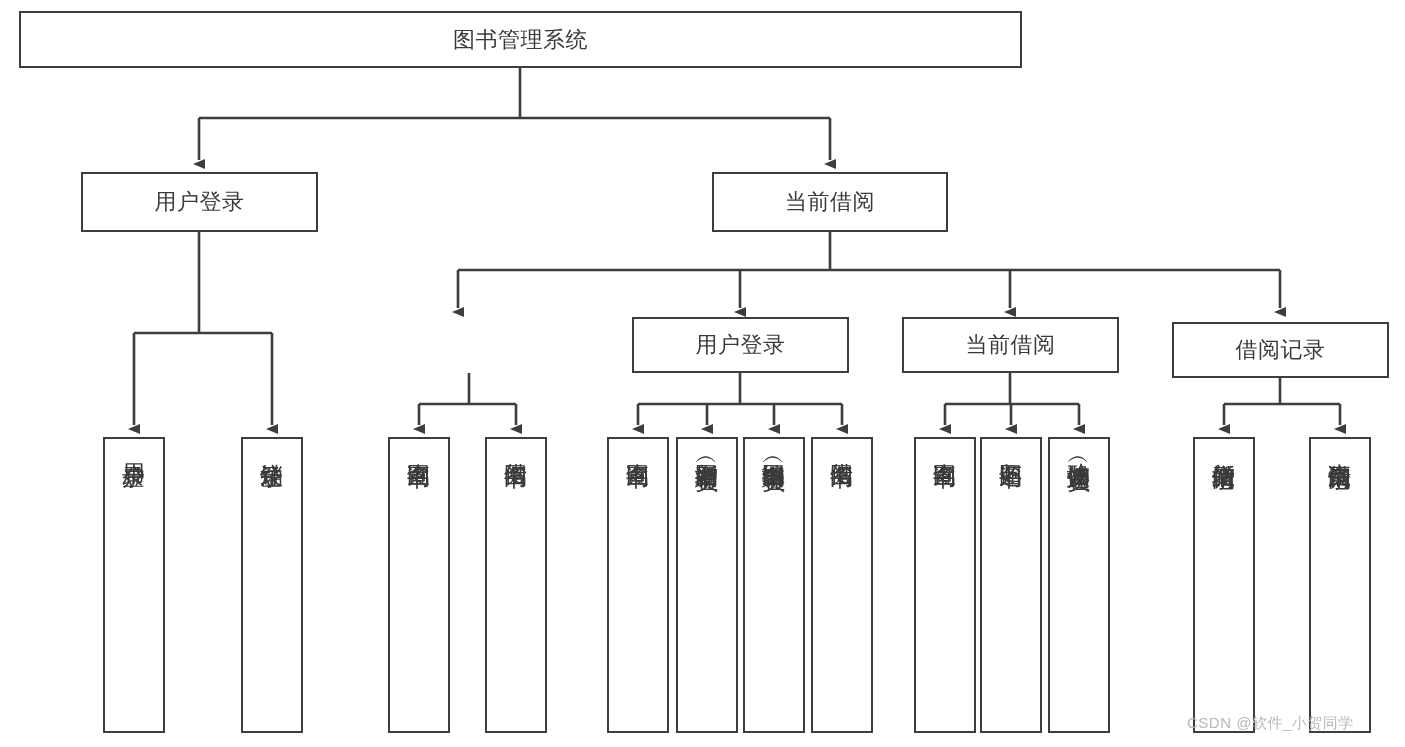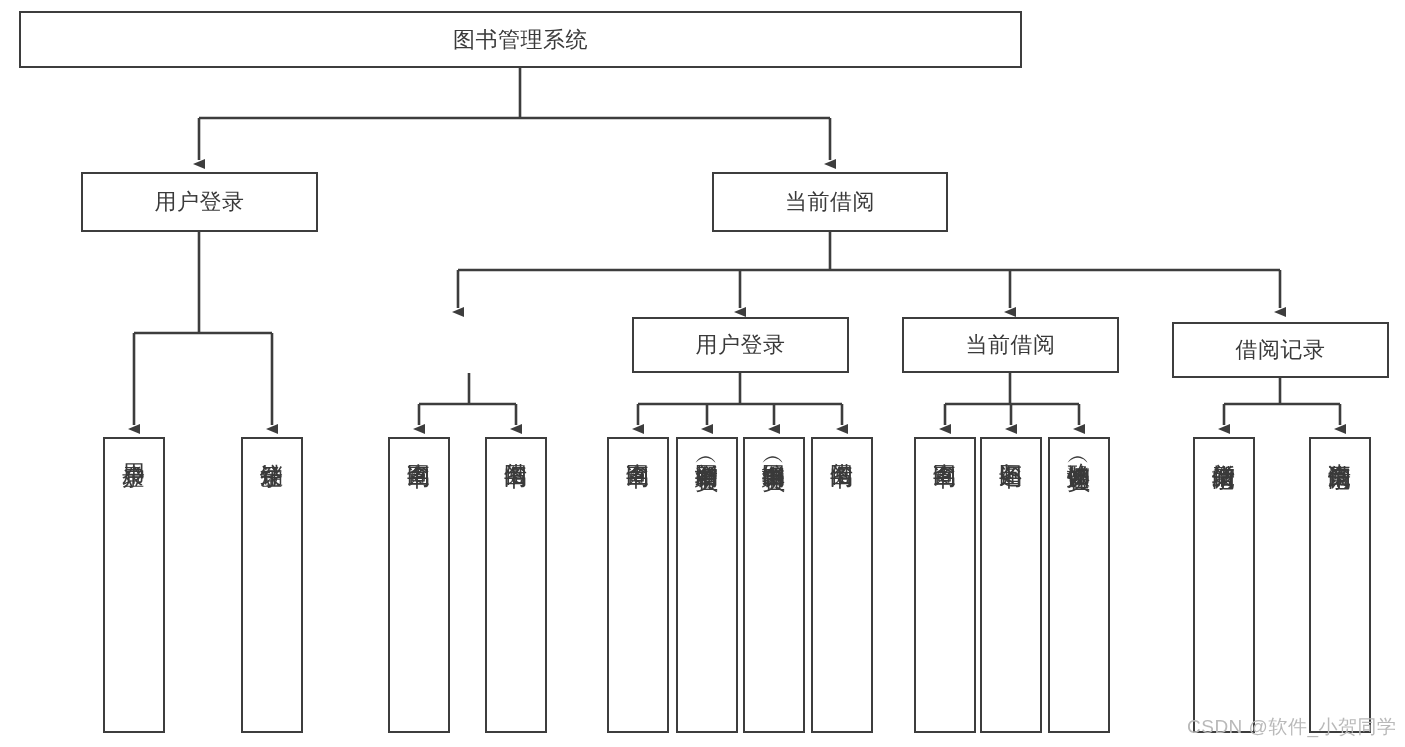--- a/index.html
+++ b/index.html
@@ -53,21 +53,21 @@
   .node.vert .label {
     writing-mode: vertical-rl;
     text-orientation: upright;
     font-size: 23px;
     line-height: 1.05;
     letter-spacing: 1px;
   }
   .watermark {
     position: absolute;
     color: #b9b9b9;
-    font-size: 19px;
+    font-size: 15px;
     letter-spacing: 0.5px;
     white-space: nowrap;
   }
 </style>
 </head>
 <body>
 
 <div id="canvas">
 
   <svg id="wires" viewBox="0 0 1405 747">

